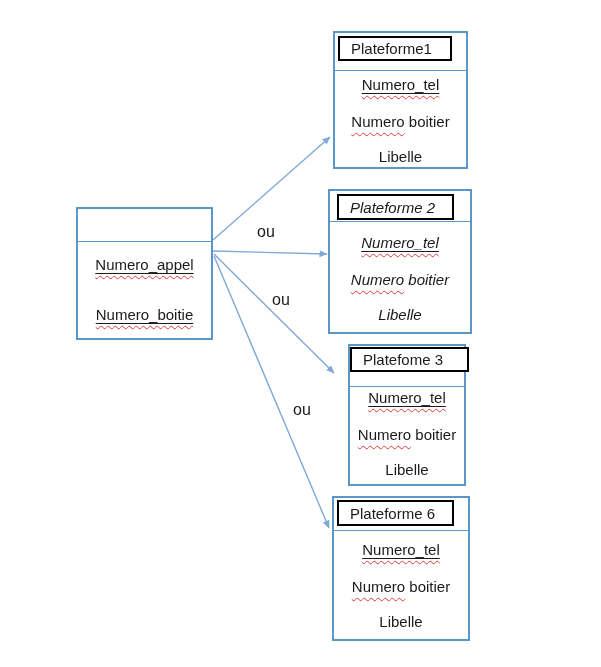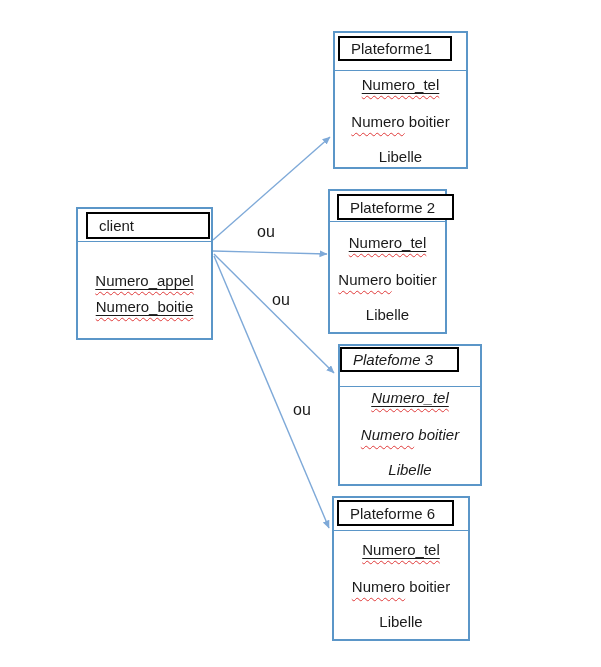--- a/index.html
+++ b/index.html
@@ -28,41 +28,41 @@
     background:var(--bg);box-sizing:border-box;
     display:flex;align-items:center;padding-left:11px;
     font-size:15px;white-space:nowrap;z-index:2;
   }
   .sep{position:absolute;left:0;right:0;border-top:1px solid var(--box-border);}
   .attr{
     position:absolute;left:0;right:0;text-align:center;
     font-size:15px;height:22px;line-height:22px;white-space:nowrap;
   }
   .r1{top:41px}.r2{top:78px}.r3{top:113px}
-  #entity-client .r1{top:61px}
-  #entity-client .r2{top:87px}
+  #entity-client .r1{top:45px}
+  #entity-client .r2{top:95px}
   .u{
     text-decoration:underline;
     text-decoration-color:var(--text);
     text-decoration-thickness:1px;
     text-underline-offset:3px;
     text-decoration-skip-ink:none;
   }
   .sq{
     text-decoration:underline wavy var(--squiggly);
     text-decoration-thickness:1px;
     text-underline-offset:5px;
     text-decoration-skip-ink:none;
   }
   .or-label{position:absolute;font-size:16px;z-index:1;}
   
   #entity-client{left:76px;top:201px;width:137px;height:133px;}
   #entity-p1{left:333px;top:25px;width:135px;height:138px;}
-  #entity-p2{left:328px;top:183px;width:119px;height:145px;}
-  #entity-p3{left:338px;top:338px;width:144px;height:142px;font-style:italic;}
+  #entity-p2{left:328px;top:183px;width:144px;height:145px;font-style:italic;}
+  #entity-p3{left:348px;top:338px;width:118px;height:142px;}
   #entity-p4{left:332px;top:490px;width:138px;height:145px;}
   
   #or-1{left:257px;top:223px;}
   #or-2{left:272px;top:291px;}
   #or-3{left:293px;top:401px;}
 </style>
 </head>
 <body>
 
 <div id="canvas">
@@ -73,23 +73,20 @@
         <path d="M0,0 L8,3.5 L0,7 Z"></path>
       </marker>
     </defs>
     <line x1="213" y1="240" x2="330" y2="137" marker-end="url(#arrowhead)"></line>
     <line x1="213" y1="251" x2="327" y2="254" marker-end="url(#arrowhead)"></line>
     <line x1="214" y1="254" x2="334" y2="373" marker-end="url(#arrowhead)"></line>
     <line x1="214" y1="256" x2="329" y2="528" marker-end="url(#arrowhead)"></line>
   </svg>
 
   <div class="entity" id="entity-client">
-    <div class="titlebox" style="left:8px;top:3px;width:124px;height:27px;">
-      <span>client</span>
-    </div>
     <div class="sep" style="top:32px;"></div>
     <div class="rows">
         <div class="attr r1"><span class="sq"><span class="u">Numero_appel</span></span></div>
         <div class="attr r2"><span class="sq"><span class="u">Numero_boitie</span></span></div>
       </div>
   </div>
 
   <div class="entity" id="entity-p1">
     <div class="titlebox" style="left:3px;top:3px;width:114px;height:25px;">
       <span>Plateforme1</span>

